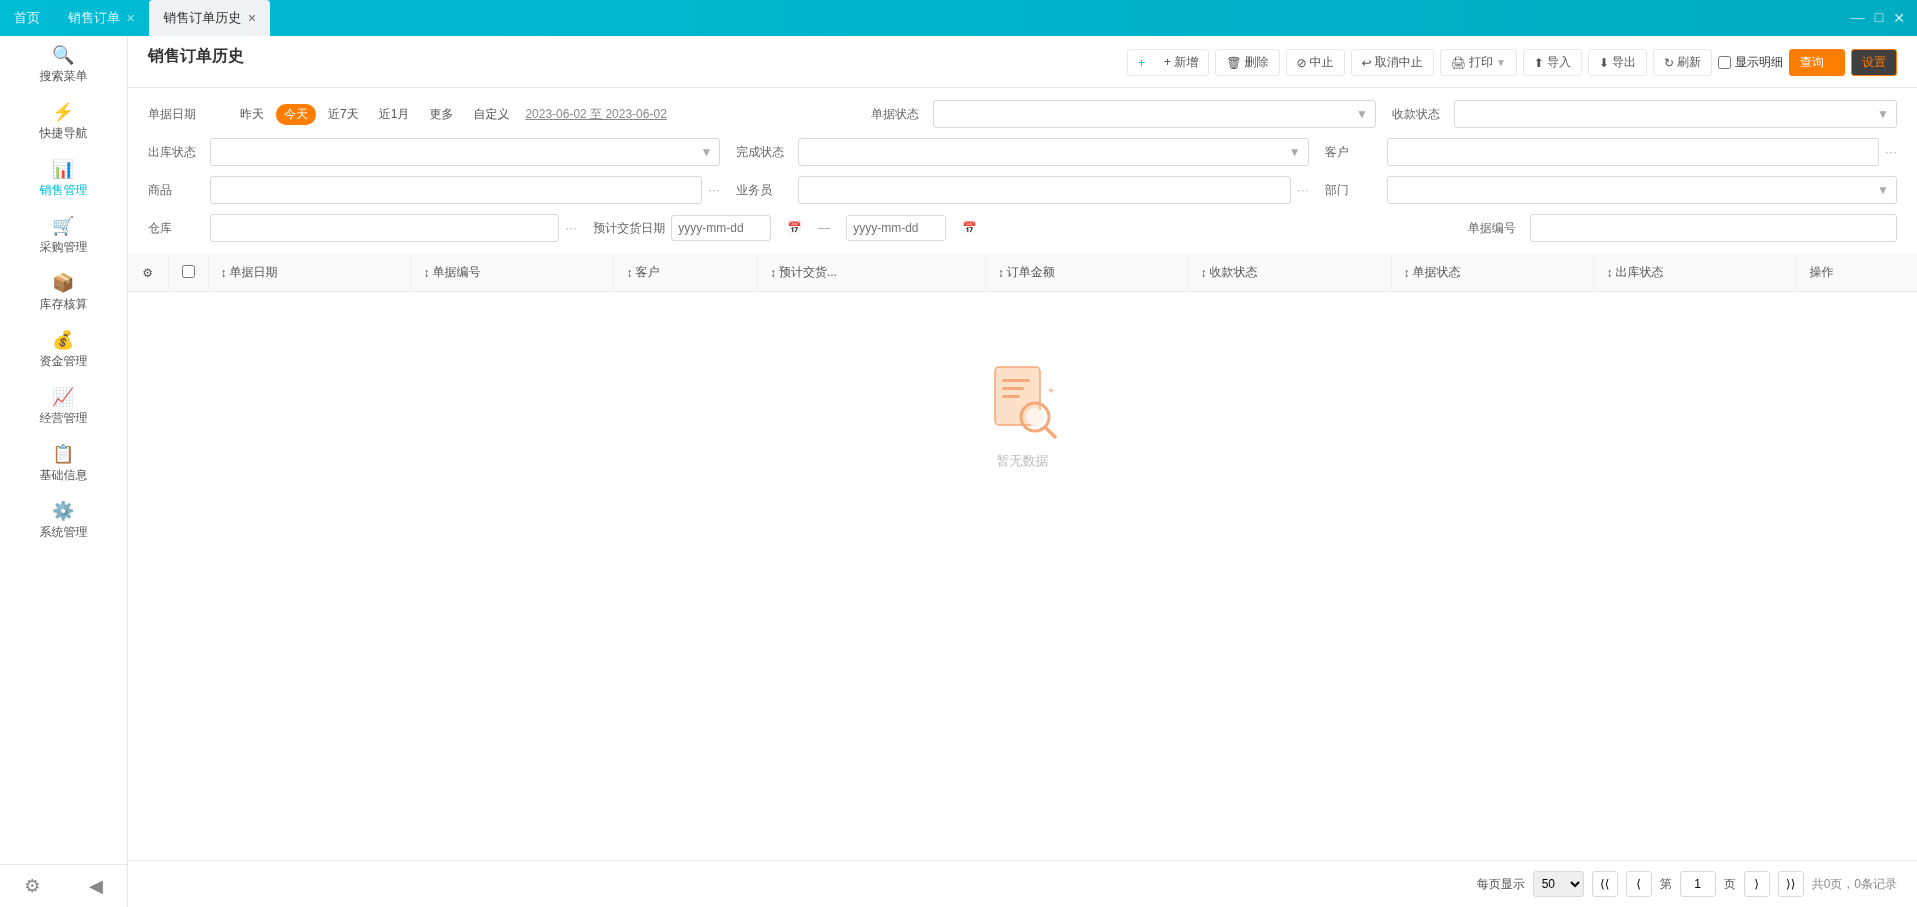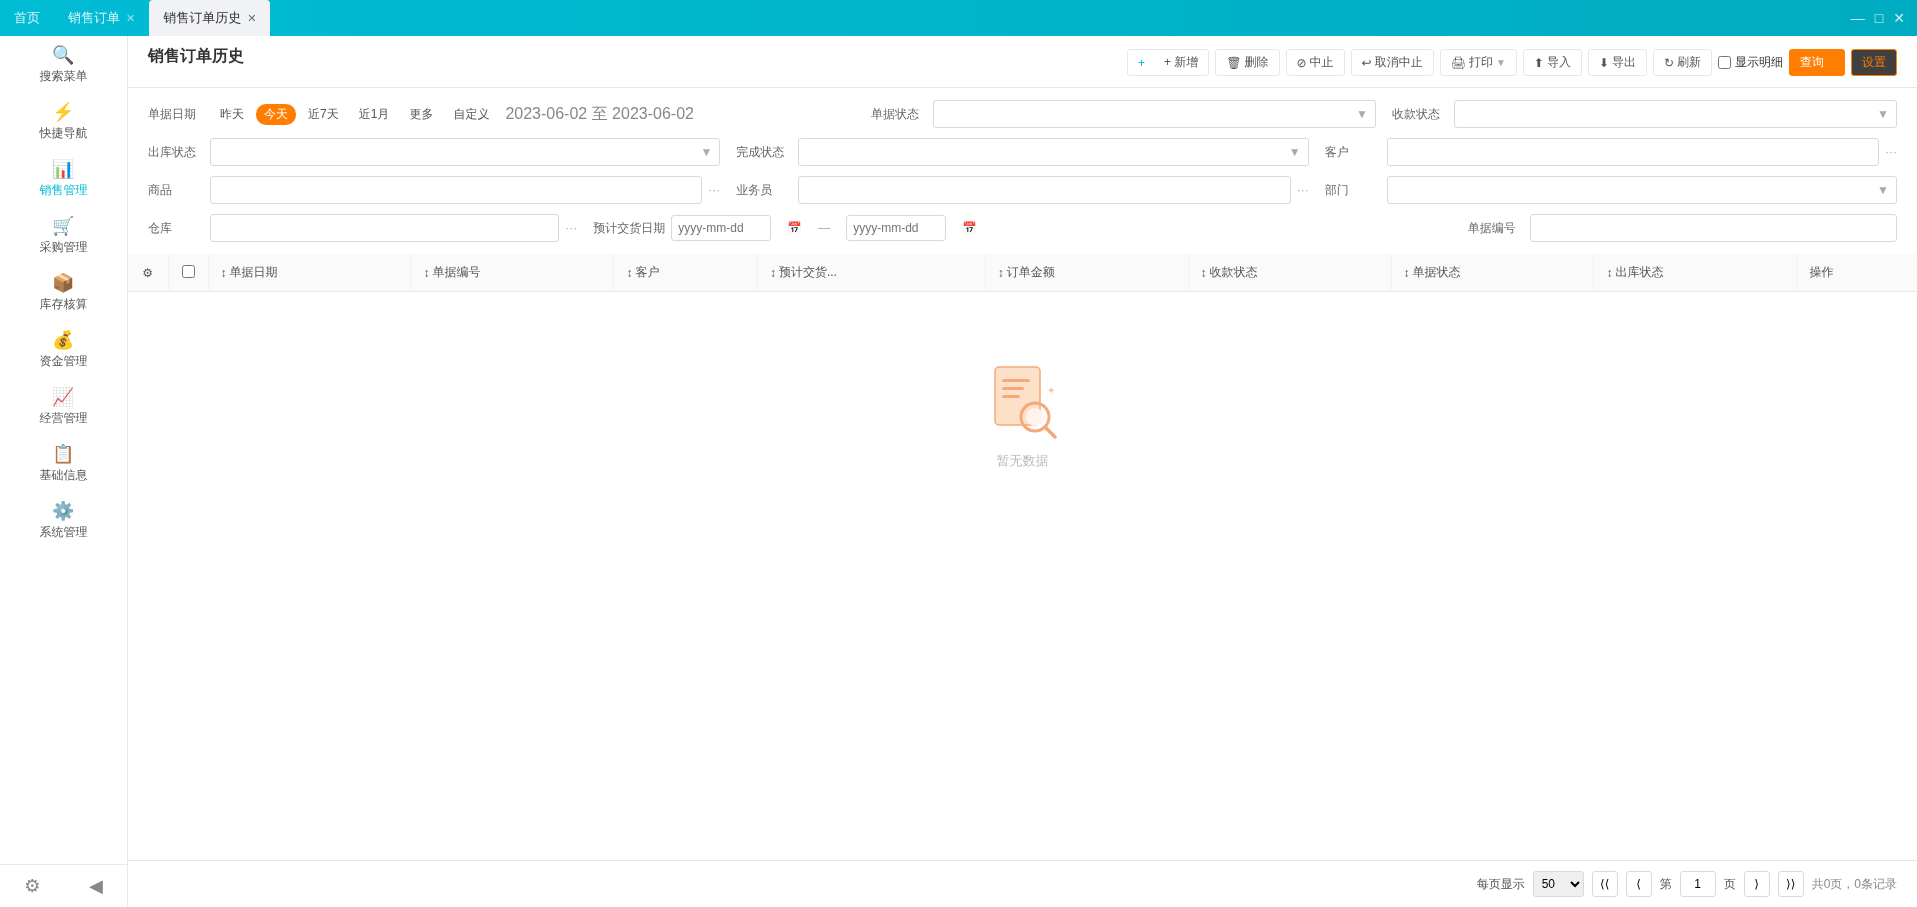--- a/index.html
+++ b/index.html
@@ -6,20 +6,21 @@
     body { font-family: 'Microsoft YaHei', Arial, sans-serif; font-size: 12px; background: #f0f2f5; color: #333; display: flex; flex-direction: column; height: 907px; overflow: hidden; }
 
     
     .top-bar {
       height: 36px;
       background: linear-gradient(90deg, #00bcd4, #00acc1);
       display: flex;
       align-items: center;
       padding: 0;
       flex-shrink: 0;
+      font-family: Liberation Serif, serif;
     }
     .tab-item {
       height: 36px;
       display: flex;
       align-items: center;
       padding: 0 14px;
       cursor: pointer;
       font-size: 13px;
       color: rgba(255,255,255,0.85);
       white-space: nowrap;
@@ -188,37 +189,39 @@
     }
     .filter-dots {
       color: #aaa;
       cursor: pointer;
     }
     .date-period {
       display: flex;
       align-items: center;
       gap: 4px;
       flex-wrap: wrap;
+      margin-left: 20px;
     }
     .date-btn {
       padding: 2px 8px;
       border-radius: 3px;
       cursor: pointer;
       font-size: 12px;
       color: #555;
     }
     .date-btn.active {
       background: #ff7d00;
       color: #fff;
       border-radius: 10px;
     }
     .date-range {
-      font-size: 16px;
+      font-size: 12px;
       color: #888;
       margin-left: 4px;
+      text-decoration: underline;
     }
     .date-input-wrap {
       display: flex;
       align-items: center;
       gap: 16px;
     }
     .date-input {
       width: 100px;
       height: 26px;
       border: 1px solid #d9d9d9;

